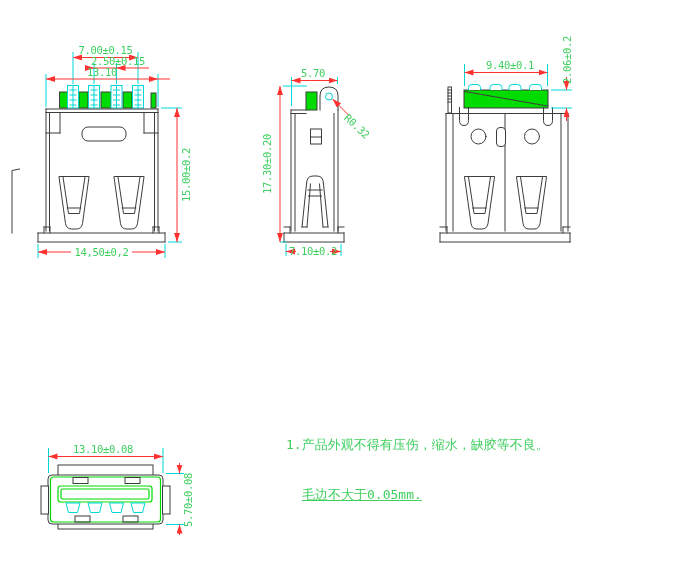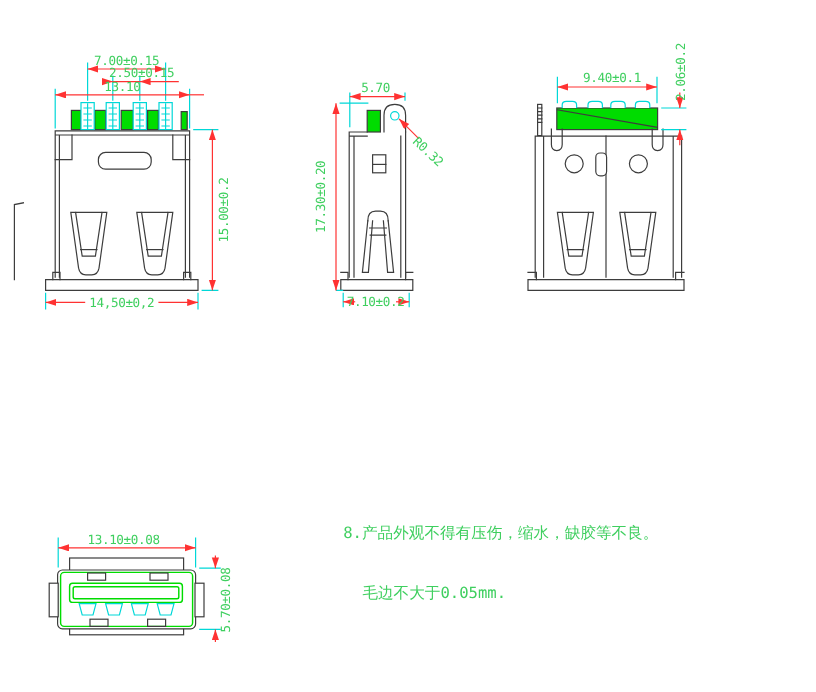--- a/index.html
+++ b/index.html
@@ -14,21 +14,21 @@
   .olw {stroke:var(--outline);stroke-width:1;fill:#fff;}
   .gf  {stroke:var(--outline);stroke-width:1;fill:var(--fill-green);}
   .go  {stroke:var(--fill-green);stroke-width:1.2;fill:none;}
   .cy  {stroke:var(--ext-cyan);stroke-width:1;fill:none;}
   .cyw {stroke:var(--ext-cyan);stroke-width:1;fill:#fff;}
   .dim {stroke:var(--dim-red);stroke-width:1;fill:none;}
   .ext {stroke:var(--ext-cyan);stroke-width:1;fill:none;}
   .dtext{fill:var(--text-green);font-family:"DejaVu Sans Mono",monospace;font-size:10.5px;letter-spacing:-0.3px;}
   .notes{position:absolute;left:286px;top:404px;color:var(--text-green);
          font-size:13px;line-height:16.5px;white-space:pre;}
-  .notes .ind1{padding-left:16px;}
+  .notes .ind1{padding-left:16px;text-decoration:underline;}
 </style>
 </head>
 <body style="--outline: #3d3d3d; --dim-red: #ff3232; --ext-cyan: #00d8d8; --text-green: #3fcf5f; --fill-green: #00dc00; --bg: #ffffff;">
 
 <div class="canvas">
 <svg width="680" height="577" viewBox="0 0 680 577">
   <defs>
     <marker id="ae" markerWidth="12" markerHeight="8" refX="9" refY="3" orient="auto" markerUnits="userSpaceOnUse">
       <path d="M0 0 L9 3 L0 6 Z" fill="#ff3232"></path>
     </marker>
@@ -190,21 +190,21 @@
       <path class="dim" d="M48.5,456.5 H163" marker-start="url(#as)" marker-end="url(#ae)"></path>
       <path class="dim" d="M179.5,463 V473.5" marker-end="url(#ae)"></path>
       <path class="dim" d="M179.5,535 V524.5" marker-end="url(#ae)"></path>
       <text class="dtext" x="103" y="453" text-anchor="middle">13.10±0.08</text>
       <text class="dtext" x="188" y="504" text-anchor="middle" transform="rotate(-90 188 500)">5.70±0.08</text>
     </g>
   </g>
 </svg>
 
   <div class="notes">
-    <div>8.产品外观不得有压伤，缩水，缺胶等不良。</div>
+    <div>1.产品外观不得有压伤，缩水，缺胶等不良。</div>
     <div class="ind1">毛边不大于0.05mm.</div>
     
     
     
     
     
   </div>
 </div>
 
 </body></html>

